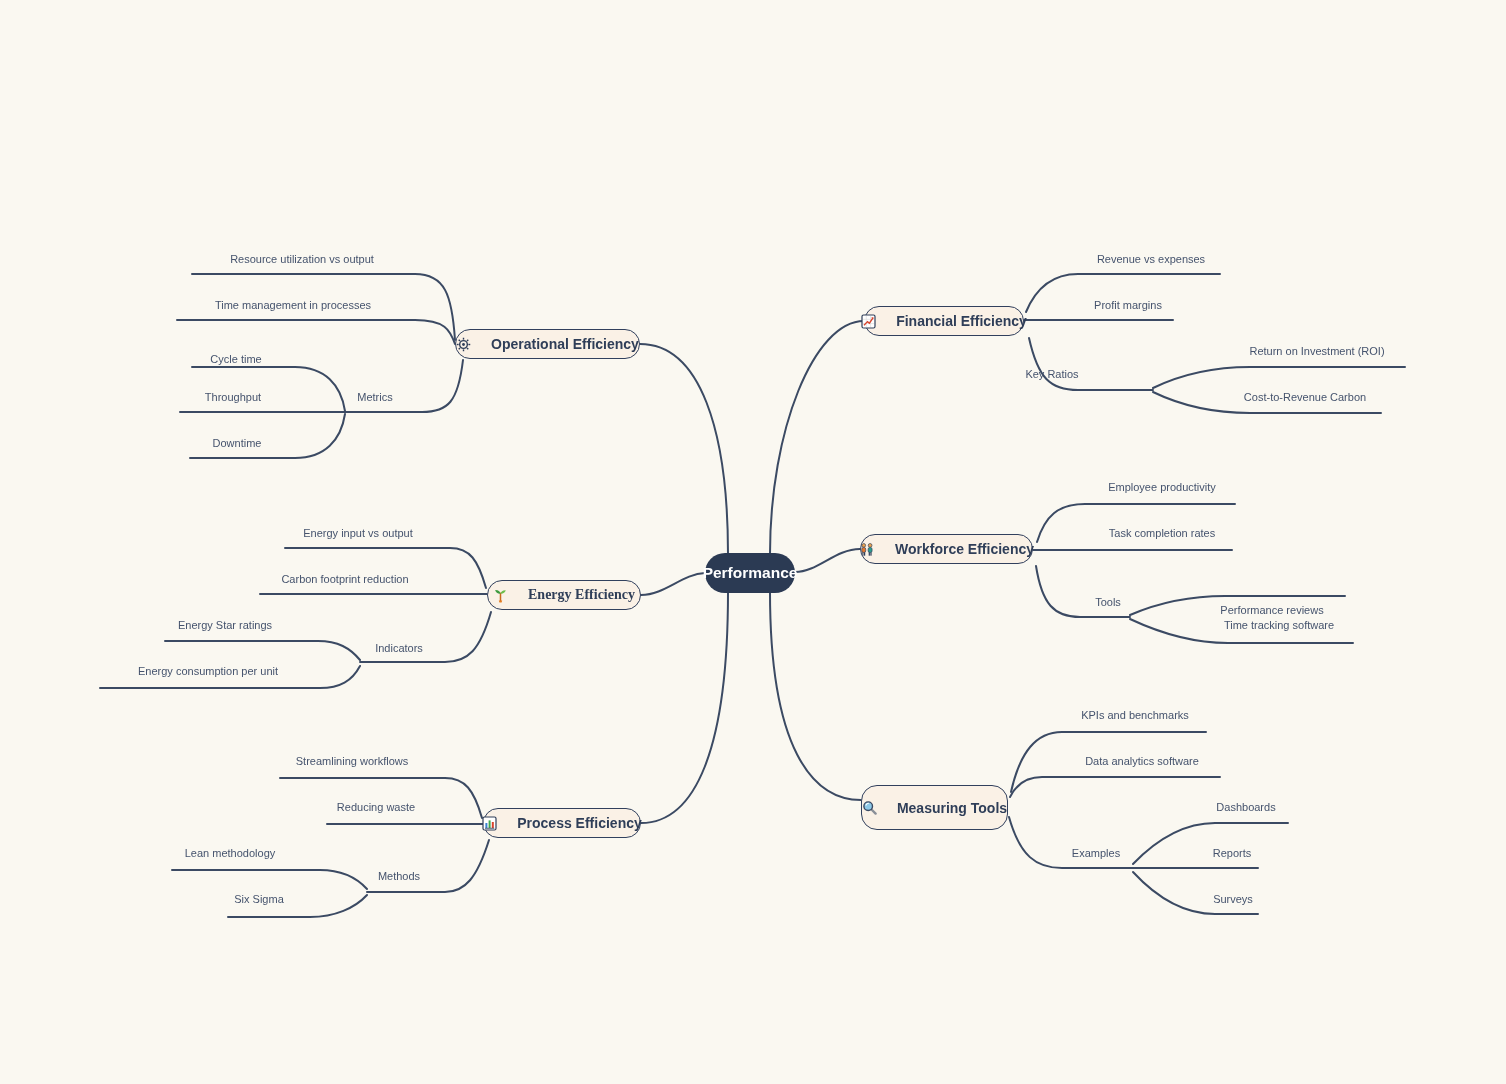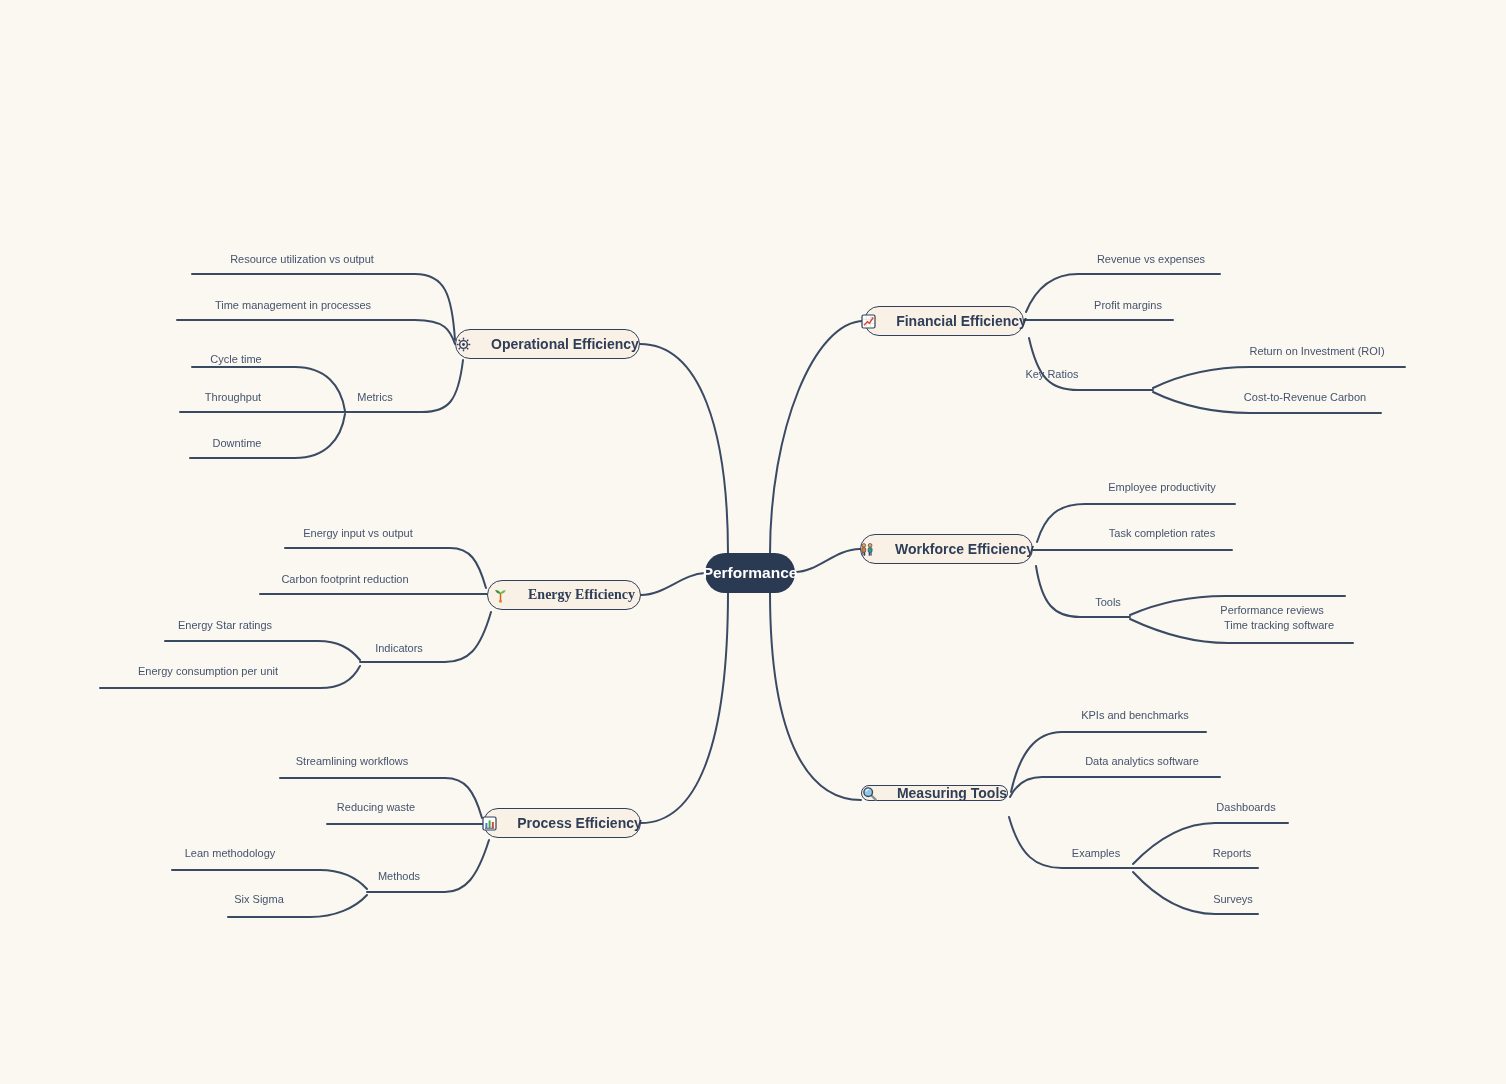--- a/index.html
+++ b/index.html
@@ -176,21 +176,21 @@
           <rect x="12.1" y="11" width="1.3" height="3.6" fill="#2F3E58"></rect>
         </svg>
       </span>
       <span>Workforce Efficiency</span>
     </div>
     <div class="leaf" style="left: 1162px; top: 487px;">Employee productivity</div>
     <div class="leaf" style="left: 1162px; top: 533px;">Task completion rates</div>
     <div class="leaf" style="left: 1108px; top: 602px;">Tools</div>
     <div class="leaf" style="left: 1272px; top: 579px; margin-top: 31px;">Performance reviews</div>
     <div class="leaf" style="left: 1279px; top: 625px;">Time tracking software</div>
-    <div class="pill" style="left: 861px; top: 785px; width: 147px; height: 16px;">
+    <div class="pill" style="left: 861px; top: 785px; width: 147px; height: 45px;">
       <span class="icon">
         <svg width="15" height="15" viewBox="0 0 15 15">
           <line x1="9.5" y1="9.5" x2="13.6" y2="13.6" stroke="#8A8F98" stroke-width="2.4" stroke-linecap="round"></line>
           <circle cx="6.2" cy="6.2" r="4.3" fill="#8EC9E8" stroke="#3B4A63" stroke-width="1.4"></circle>
           <path d="M4 5.2 C4.3 4 5.3 3.3 6.4 3.2" stroke="#FFFFFF" stroke-width="1.1" fill="none" stroke-linecap="round"></path>
         </svg>
       </span>
       <span>Measuring Tools</span>
     </div>
     <div class="leaf" style="left: 1135px; top: 715px;">KPIs and benchmarks</div>

